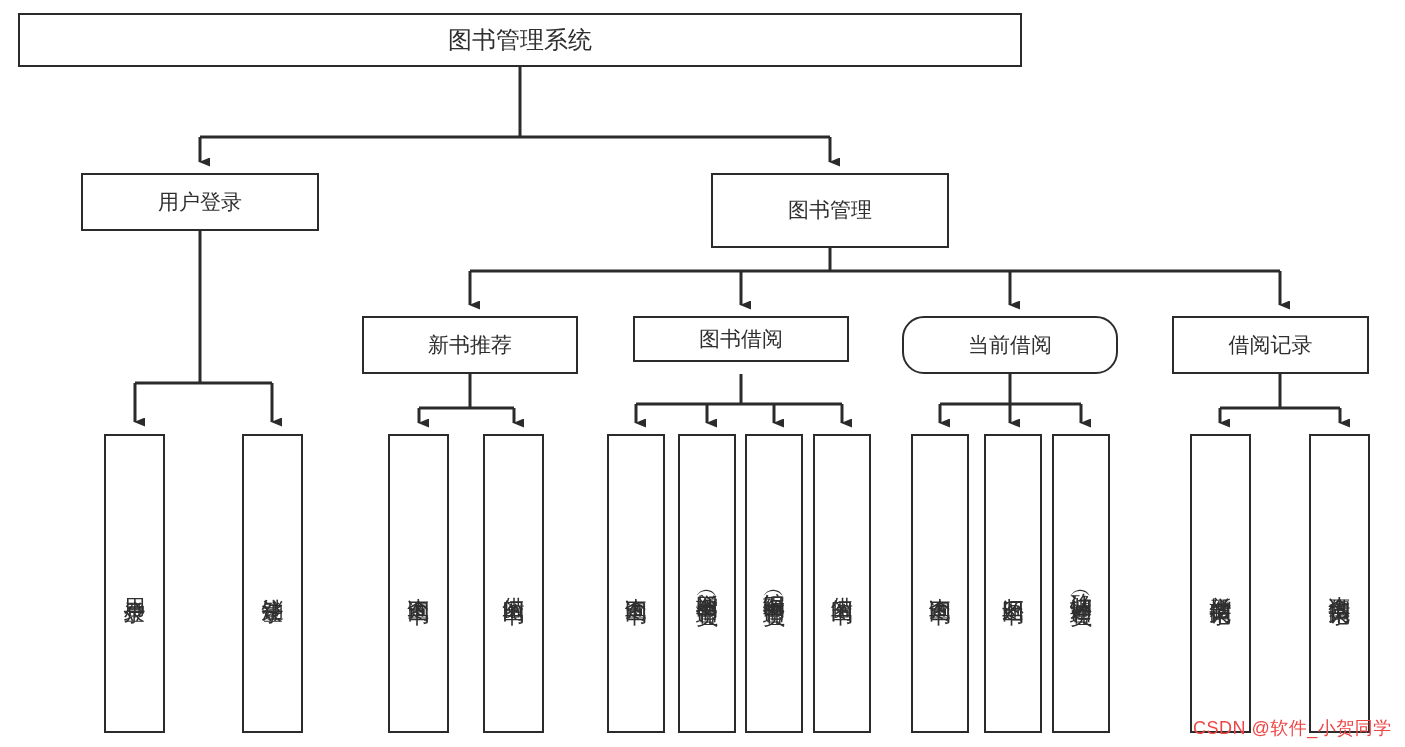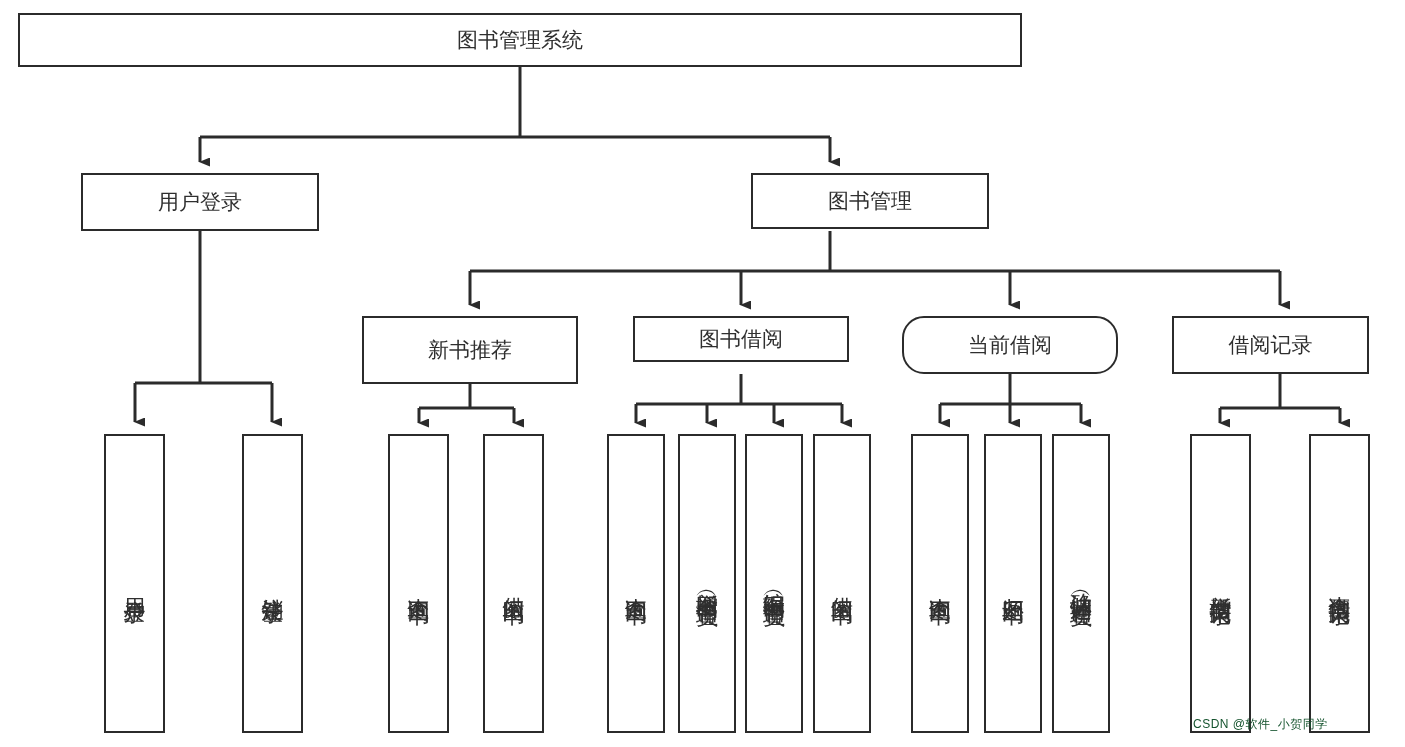--- a/index.html
+++ b/index.html
@@ -33,39 +33,39 @@
     display: flex;
     align-items: center;
     justify-content: center;
     text-align: center;
     line-height: 1.18;
   }
   .node.h {
     font-size: 21px;
   }
   .node.root {
-    font-size: 21px;
+    font-size: 24px;
   }
   .node.v {
     writing-mode: vertical-rl;
     text-orientation: upright;
     font-size: 22px;
     letter-spacing: 2px;
     padding: 4px 0;
   }
   .node.v .vtxt {
     writing-mode: vertical-rl;
     text-orientation: upright;
     display: block;
     white-space: normal;
   }
   .watermark {
     position: absolute;
-    font-size: 12px;
-    color: #14532d;
+    font-size: 18px;
+    color: #ef4444;
     white-space: nowrap;
     letter-spacing: 0.5px;
     pointer-events: none;
   }
 </style>
 </head>
 <body>
 
 <div id="canvas">
 
@@ -119,25 +119,25 @@
     </g>
   </svg>
 
   <div class="node root" style="left:18px;top:13px;width:1004px;height:54px;">
     <span>图书管理系统</span>
   </div>
 
   <div class="node h" style="left:81px;top:173px;width:238px;height:58px;">
     <span>用户登录</span>
   </div>
-  <div class="node h" style="left:751px;top:173px;width:238px;height:56px;text-align:right;">
+  <div class="node h" style="left:711px;top:173px;width:238px;height:75px;text-align:right;">
     <span>图书管理</span>
   </div>
 
-  <div class="node h" style="left:362px;top:316px;width:216px;height:68px;">
+  <div class="node h" style="left:362px;top:316px;width:216px;height:58px;">
     <span>新书推荐</span>
   </div>
   <div class="node h" style="left:633px;top:316px;width:216px;height:46px;">
     <span>图书借阅</span>
   </div>
   <div class="node h" style="left:902px;top:316px;width:216px;height:58px;border-radius:22px;">
     <span>当前借阅</span>
   </div>
   <div class="node h" style="left:1172px;top:316px;width:197px;height:58px;">
     <span>借阅记录</span>

